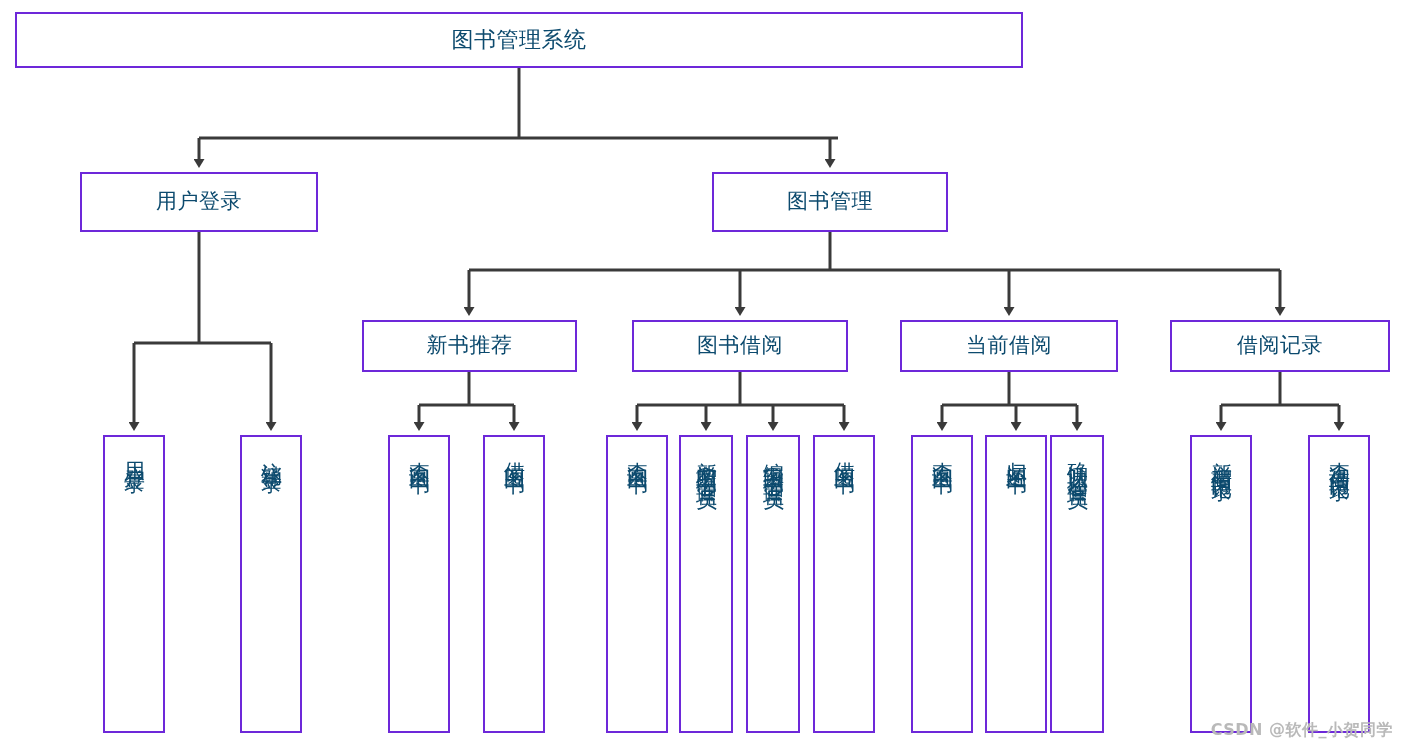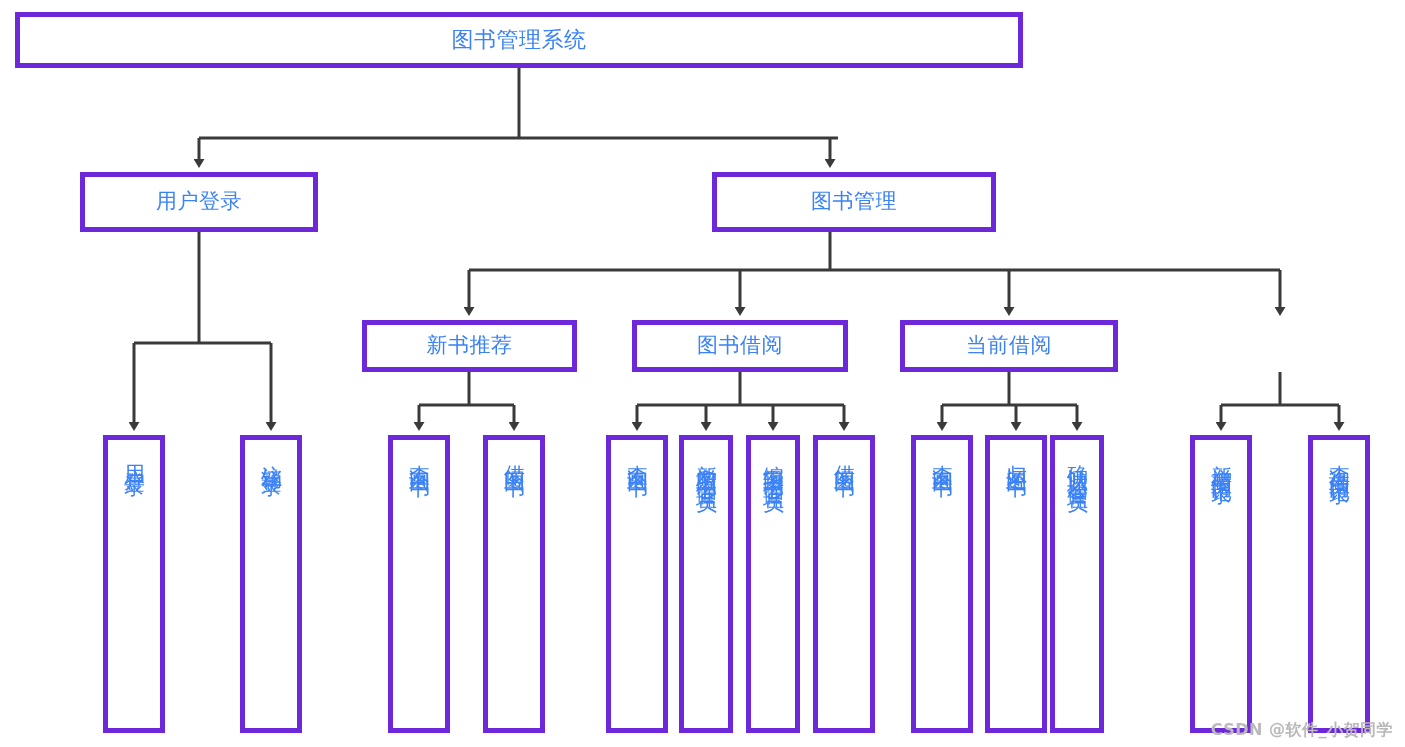--- a/index.html
+++ b/index.html
@@ -20,26 +20,26 @@
   #edges {
     position: absolute;
     left: 0;
     top: 0;
     width: 1405px;
     height: 747px;
   }
   .node {
     position: absolute;
     box-sizing: border-box;
-    border: 5px solid #6d28d9;
+    border: 2px solid #6d28d9;
     background: #ffffff;
     display: flex;
     align-items: center;
     justify-content: center;
-    color: #3b82f6;
+    color: #0c4a6e;
   }
   .node .label {
     display: block;
     text-align: center;
     line-height: 1.22;
   }
   
   .node.horiz .label {
     font-size: 21px;
     letter-spacing: 0.5px;
@@ -129,33 +129,36 @@
     </g>
   </svg>
 
   <div class="node horiz root" style="left:15px; top:12px; width:1008px; height:56px;">
     <span class="label">图书管理系统</span>
   </div>
 
   <div class="node horiz" style="left:80px; top:172px; width:238px; height:60px;">
     <span class="label">用户登录</span>
   </div>
-  <div class="node horiz" style="left:712px; top:172px; width:284px; height:60px;">
+  <div class="node horiz" style="left:712px; top:172px; width:236px; height:60px;">
     <span class="label">图书管理</span>
   </div>
 
   <div class="node horiz" style="left:362px; top:320px; width:215px; height:52px;align-items:center;">
     <span class="label">新书推荐</span>
   </div>
   <div class="node horiz" style="left:632px; top:320px; width:216px; height:52px;">
     <span class="label">图书借阅</span>
   </div>
   <div class="node horiz" style="left:900px; top:320px; width:218px; height:52px;">
     <span class="label">当前借阅</span>
   </div>
+  <div class="node horiz" style="left:1170px; top:320px; width:220px; height:52px;">
+    <span class="label">借阅记录</span>
+  </div>
 
   <div class="node vert" style="left:103px; top:435px; width:62px; height:298px;">
     <span class="label">用户登录</span>
   </div>
   <div class="node vert" style="left:240px; top:435px; width:62px; height:298px;">
     <span class="label">注销登录</span>
   </div>
   <div class="node vert" style="left:388px; top:435px; width:62px; height:298px;">
     <span class="label">查询图书</span>
   </div>

